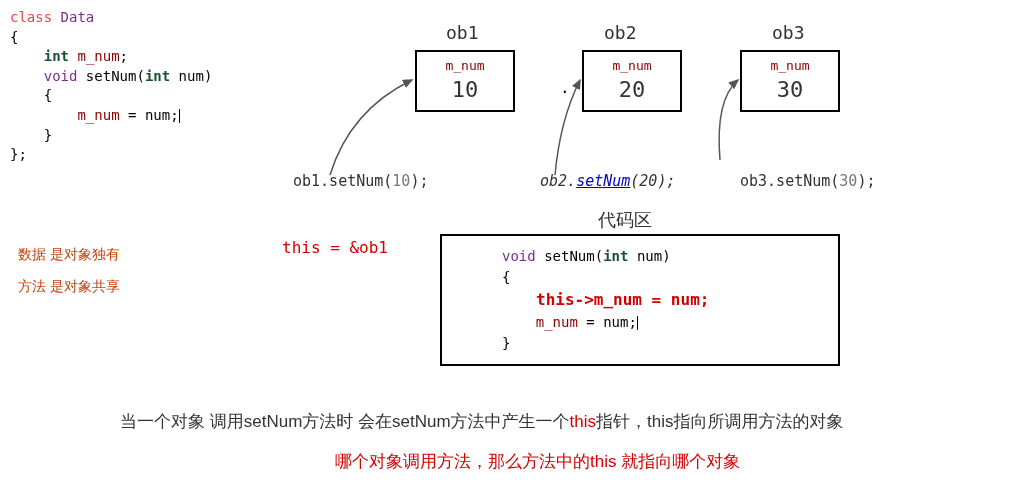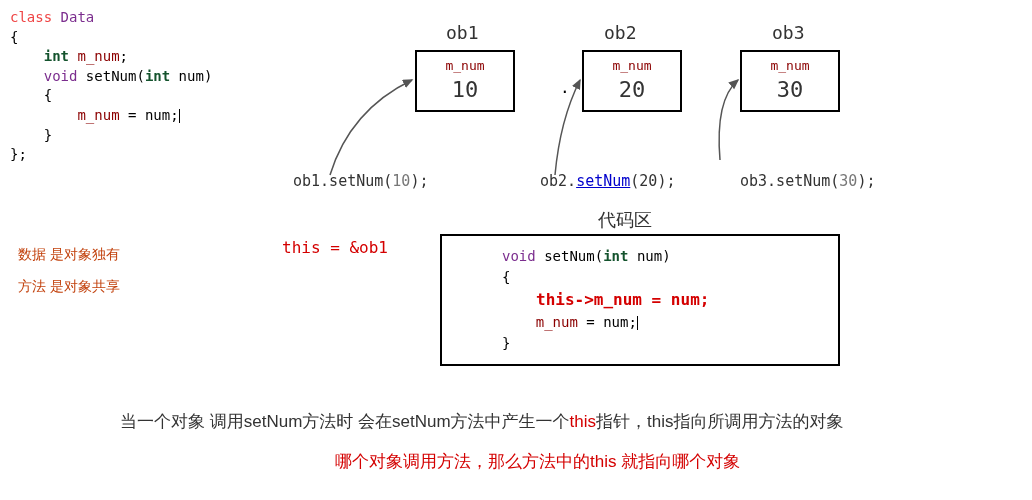--- a/index.html
+++ b/index.html
@@ -69,21 +69,21 @@
     </marker>
   </defs>
   <path d="M330,175 Q350,110 412,80" stroke="#555" stroke-width="1.5" fill="none" marker-end="url(#ah)"></path>
   <path d="M555,175 Q560,120 580,80" stroke="#555" stroke-width="1.5" fill="none" marker-end="url(#ah)"></path>
   <path d="M720,160 Q715,100 738,80" stroke="#555" stroke-width="1.5" fill="none" marker-end="url(#ah)"></path>
 </svg>
 
 <div class="call-text" style="top:172px; left:282px;margin-left:11px;">
   <span>ob1.setNum(</span><span style="color:#777;">10</span><span>);</span>
 </div>
-<div class="call-text" style="top:172px; left:540px;">
+<div class="call-text" style="top:172px; left:540px;font-style:italic;">
   <span>ob2.</span><span class="underlined">setNum</span><span>(20);</span>
 </div>
 <div class="call-text" style="top:172px; left:740px;">
   <span>ob3.setNum(</span><span style="color:#777;">30</span><span>);</span>
 </div>
 
 <div class="this-text" style="top:208px; left:282px;margin-top:30px;">this = &amp;ob1</div>
 
 <div class="note-text" style="top:246px; left:18px;">数据 是对象独有</div>
 <div class="note-text" style="top:278px; left:18px;">方法 是对象共享</div>

